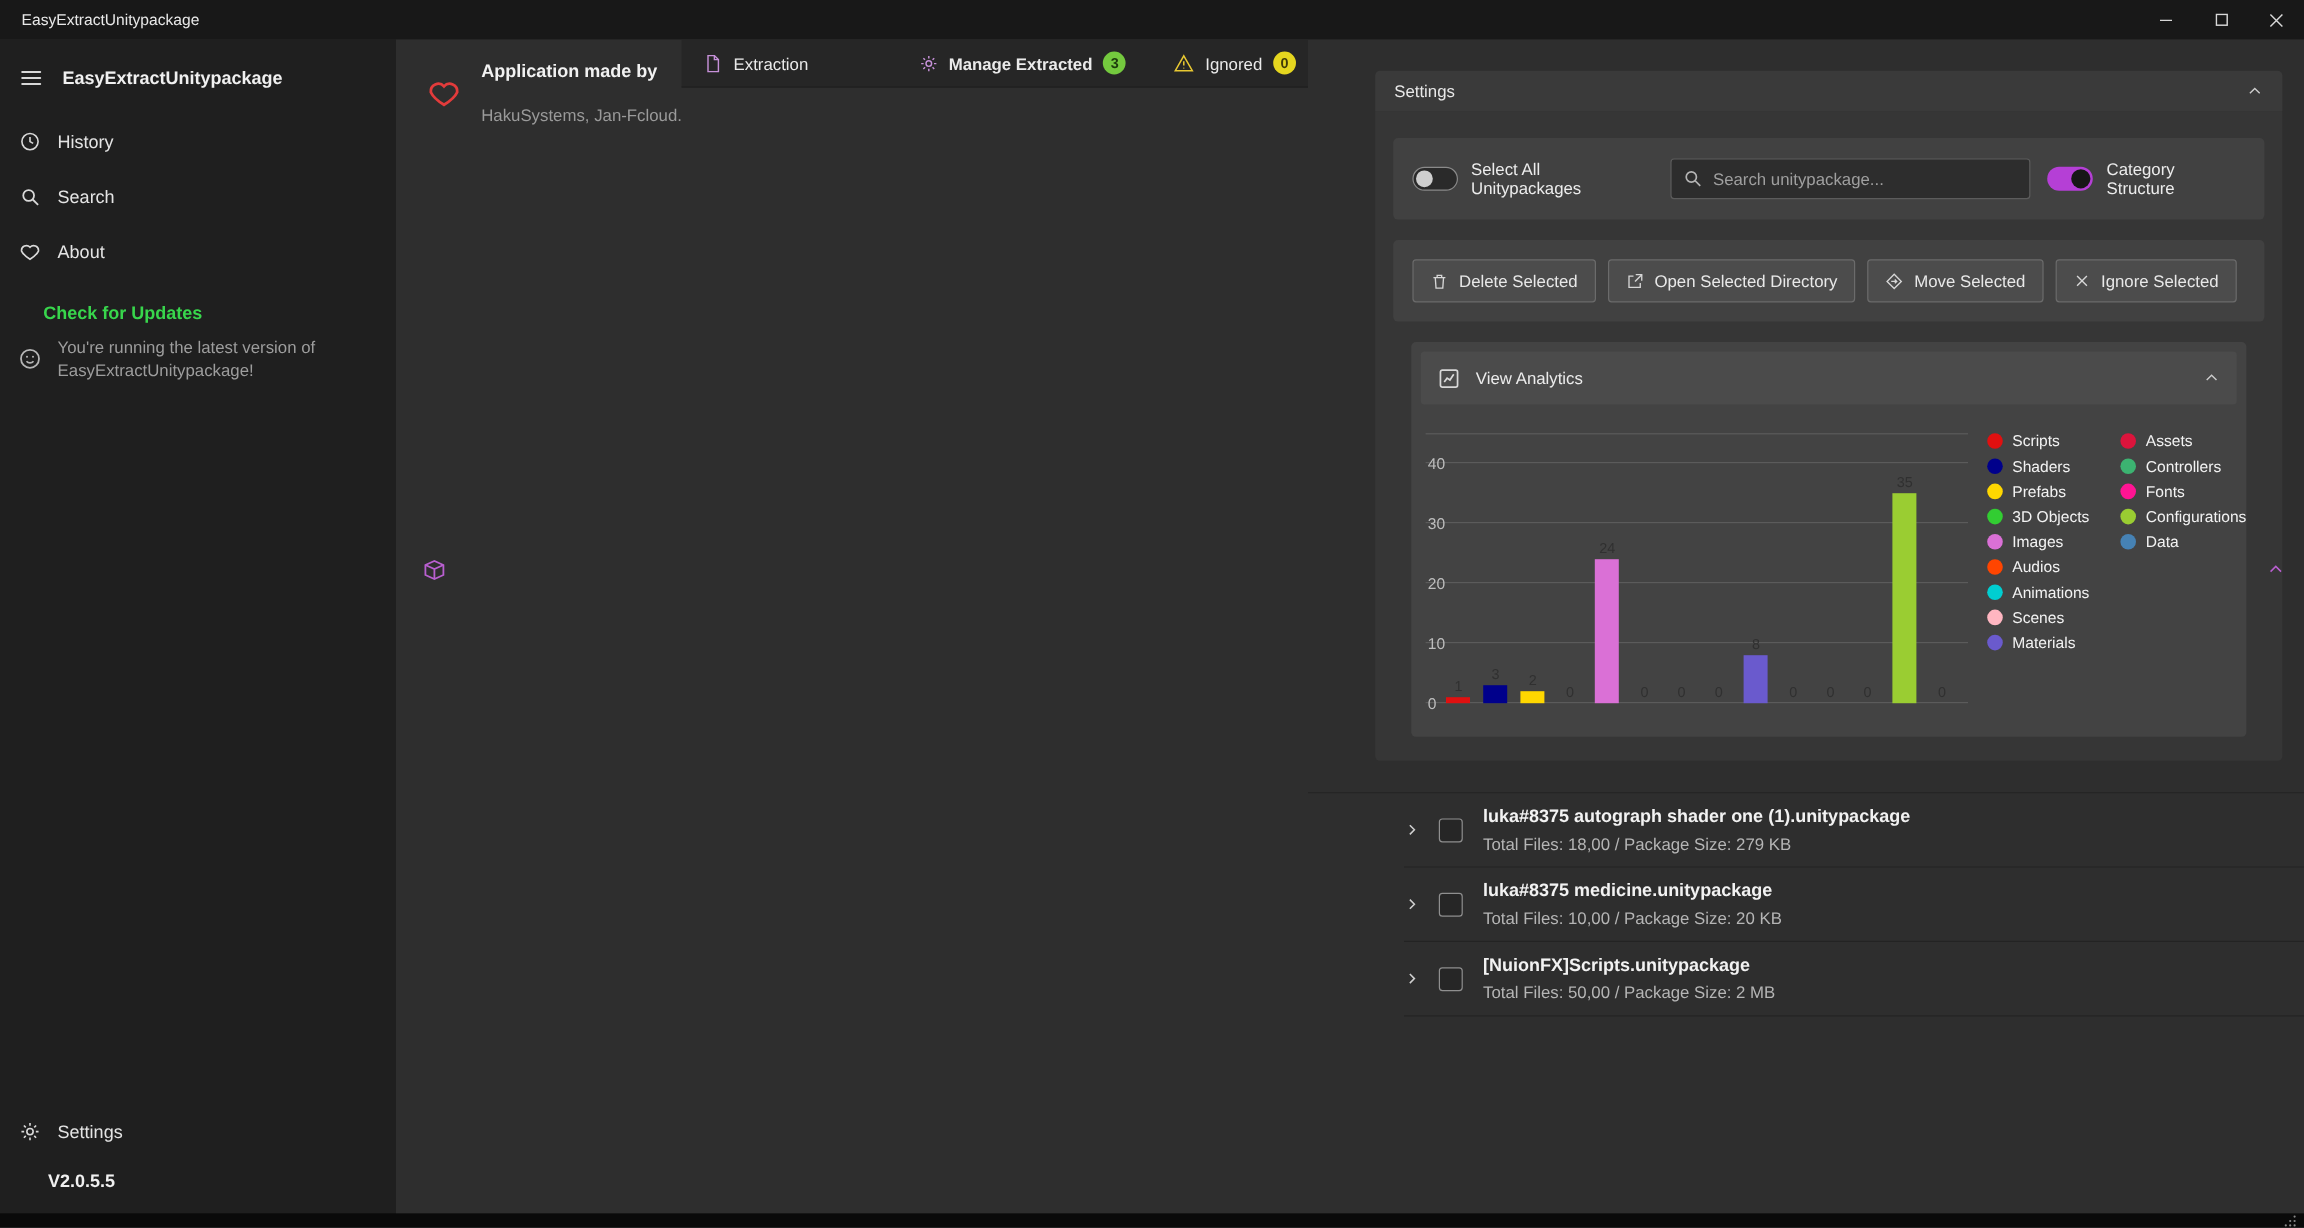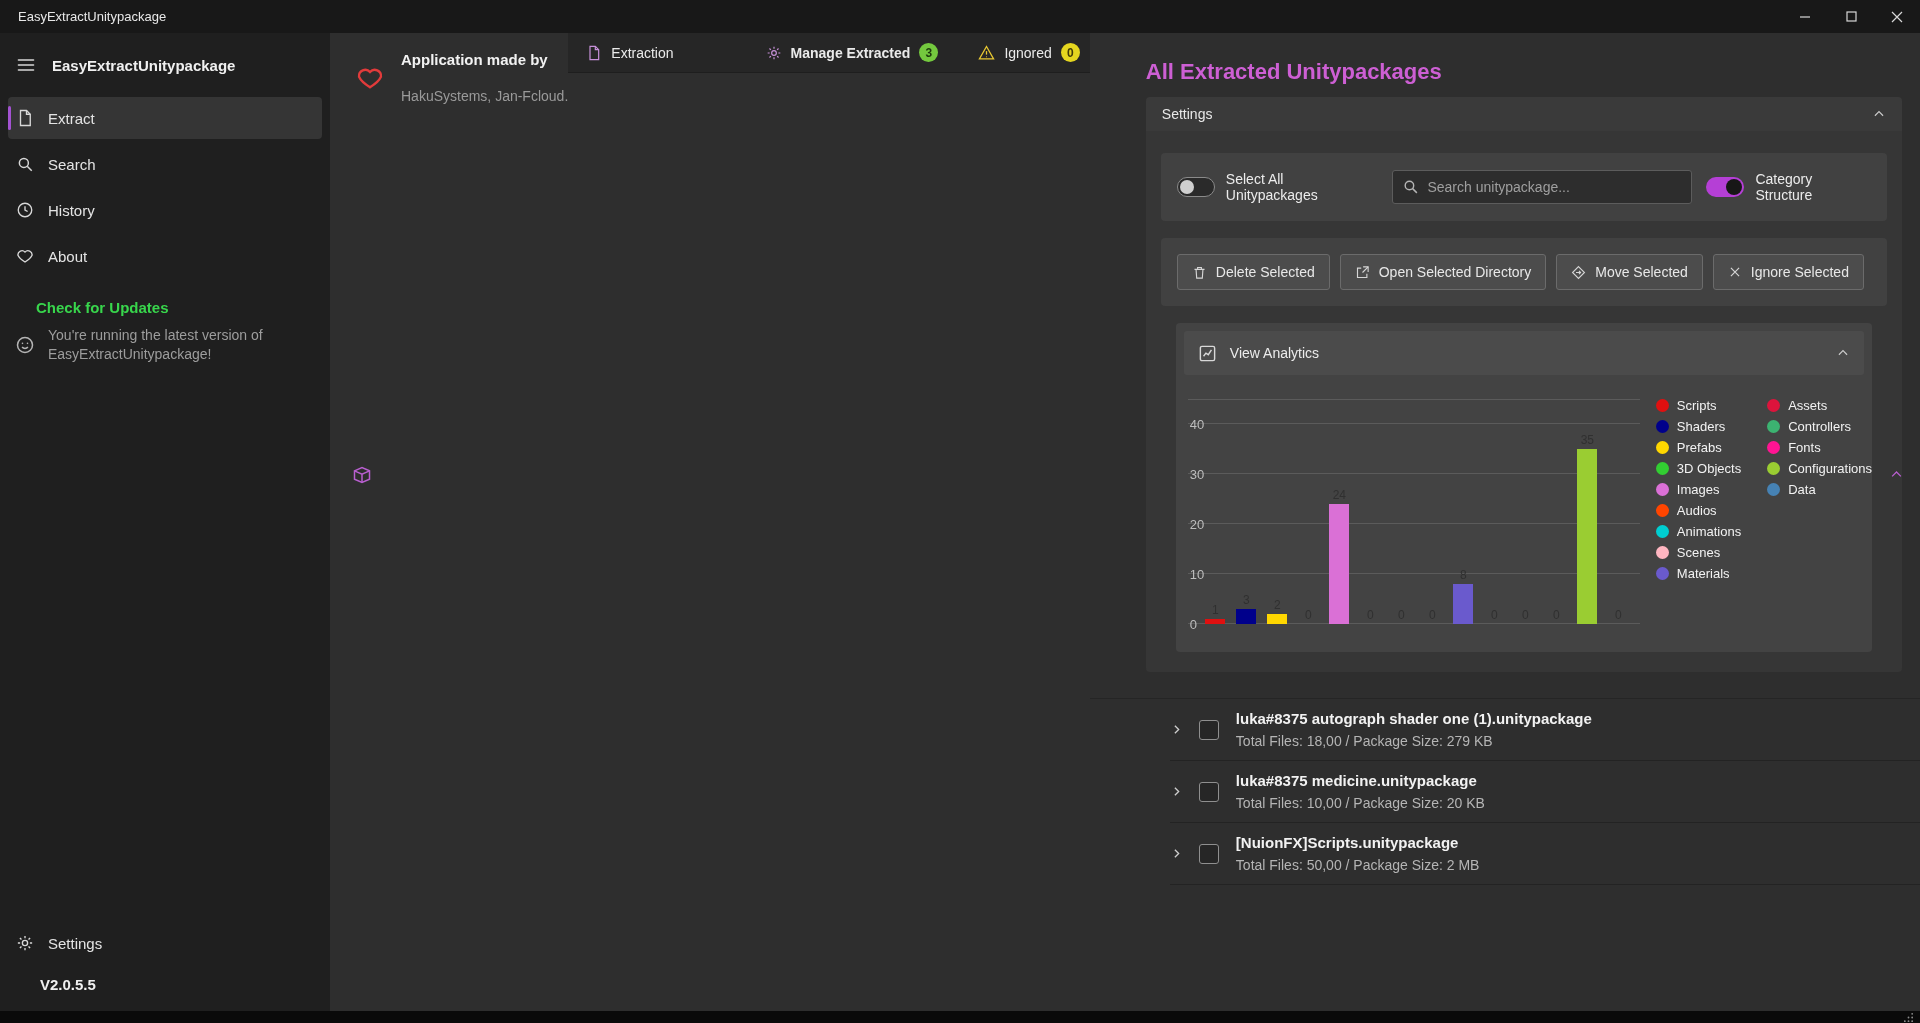--- a/index.html
+++ b/index.html
@@ -138,47 +138,37 @@
     <aside class="sidebar">
       <div class="sidebar-header">
         <span class="icon">
           <svg width="20" height="20" viewBox="0 0 24 24">
               <path d="M3 6h18M3 12h18M3 18h18" stroke="currentColor" stroke-width="2" stroke-linecap="round"></path>
             </svg>
         </span>
         <span class="app-title">EasyExtractUnitypackage</span>
       </div>
 
-      <div class="nav-item selected">
-        <span class="accent"></span>
+      <div class="nav-item">
         <span class="icon">
           <svg width="18" height="18" viewBox="0 0 24 24" fill="none" stroke="currentColor" stroke-width="1.8">
-              <path d="M6 2h8l5 5v15H6z"></path>
-              <path d="M14 2v5h5"></path>
+              <circle cx="12" cy="12" r="9"></circle>
+              <path d="M12 7v5l3.5 2"></path>
             </svg>
         </span>
-        <span>Extract</span>
+        <span>History</span>
       </div>
       <div class="nav-item">
         <span class="icon">
           <svg width="18" height="18" viewBox="0 0 24 24" fill="none" stroke="currentColor" stroke-width="2">
               <circle cx="10.5" cy="10.5" r="6"></circle>
               <path d="M15 15l6 6"></path>
             </svg>
         </span>
         <span>Search</span>
-      </div>
-      <div class="nav-item">
-        <span class="icon">
-          <svg width="18" height="18" viewBox="0 0 24 24" fill="none" stroke="currentColor" stroke-width="1.8">
-              <circle cx="12" cy="12" r="9"></circle>
-              <path d="M12 7v5l3.5 2"></path>
-            </svg>
-        </span>
-        <span>History</span>
       </div>
       <div class="nav-item">
         <span class="icon">
           <svg width="18" height="18" viewBox="0 0 24 24" fill="none" stroke="currentColor" stroke-width="1.8">
               <path d="M12 20s-7.5-4.7-9.4-9A5.4 5.4 0 0 1 12 6.8 5.4 5.4 0 0 1 21.4 11c-1.9 4.3-9.4 9-9.4 9z"></path>
             </svg>
         </span>
         <span>About</span>
       </div>
 
@@ -251,21 +241,20 @@
                 <path d="M12 10v5"></path>
                 <circle cx="12" cy="18" r="0.8" fill="currentColor" stroke="none"></circle>
               </svg>
           </span>
           <span>Ignored</span>
           <span class="badge badge-yellow">0</span>
         </div>
       </div>
 
       <div class="content">
-        <h1 class="page-title">All Extracted Unitypackages</h1>
 
         <section class="expander">
           <div class="exp-header">
             <span>Settings</span>
             <span class="exp-chevron">
               <svg width="14" height="14" viewBox="0 0 24 24" fill="none" stroke="currentColor" stroke-width="2">
                   <path d="M5 15l7-7 7 7"></path>
                 </svg>
             </span>
           </div>

